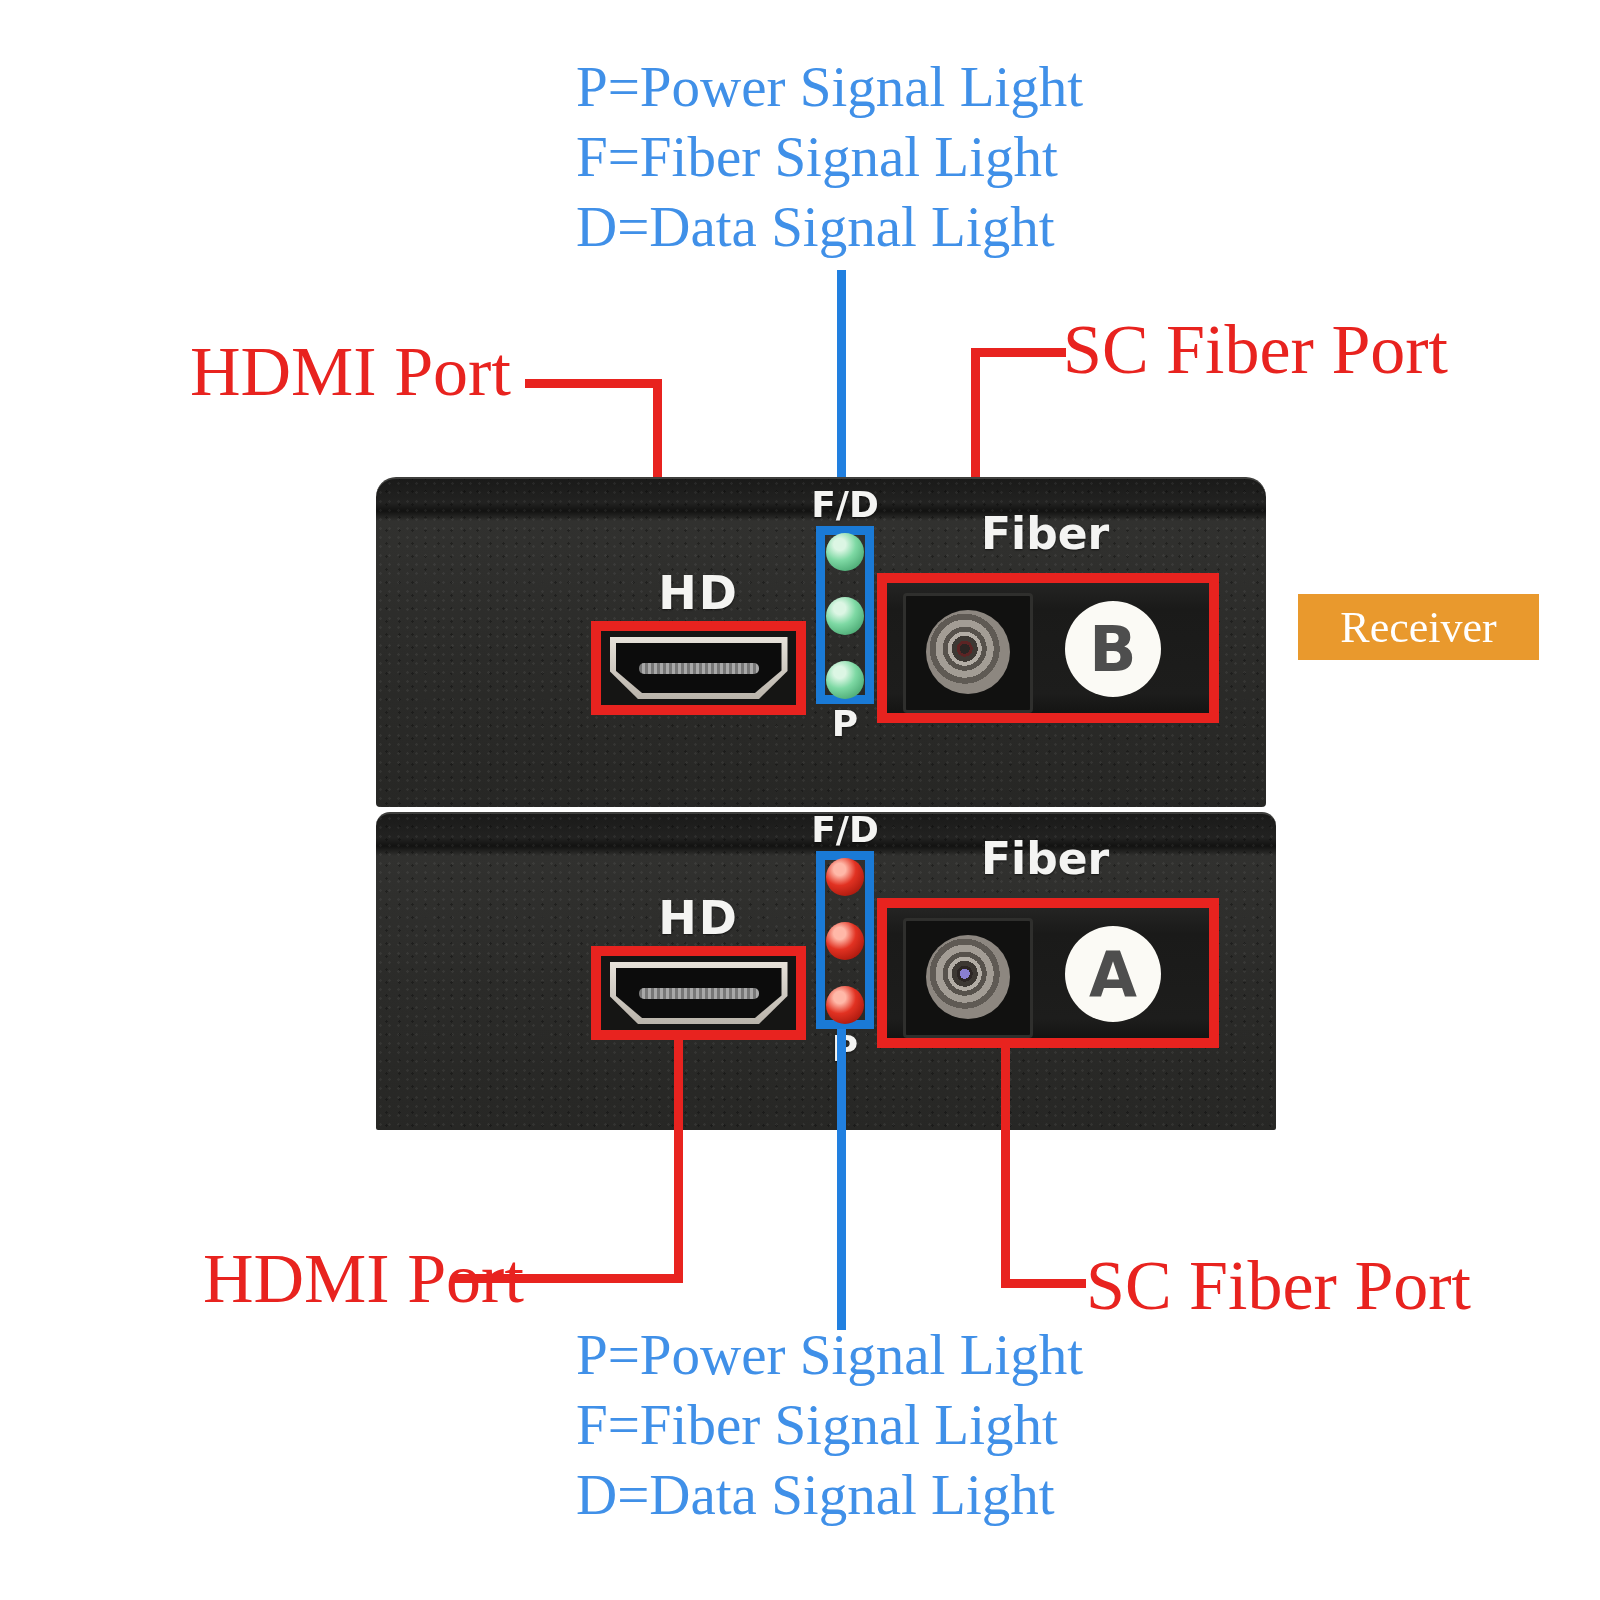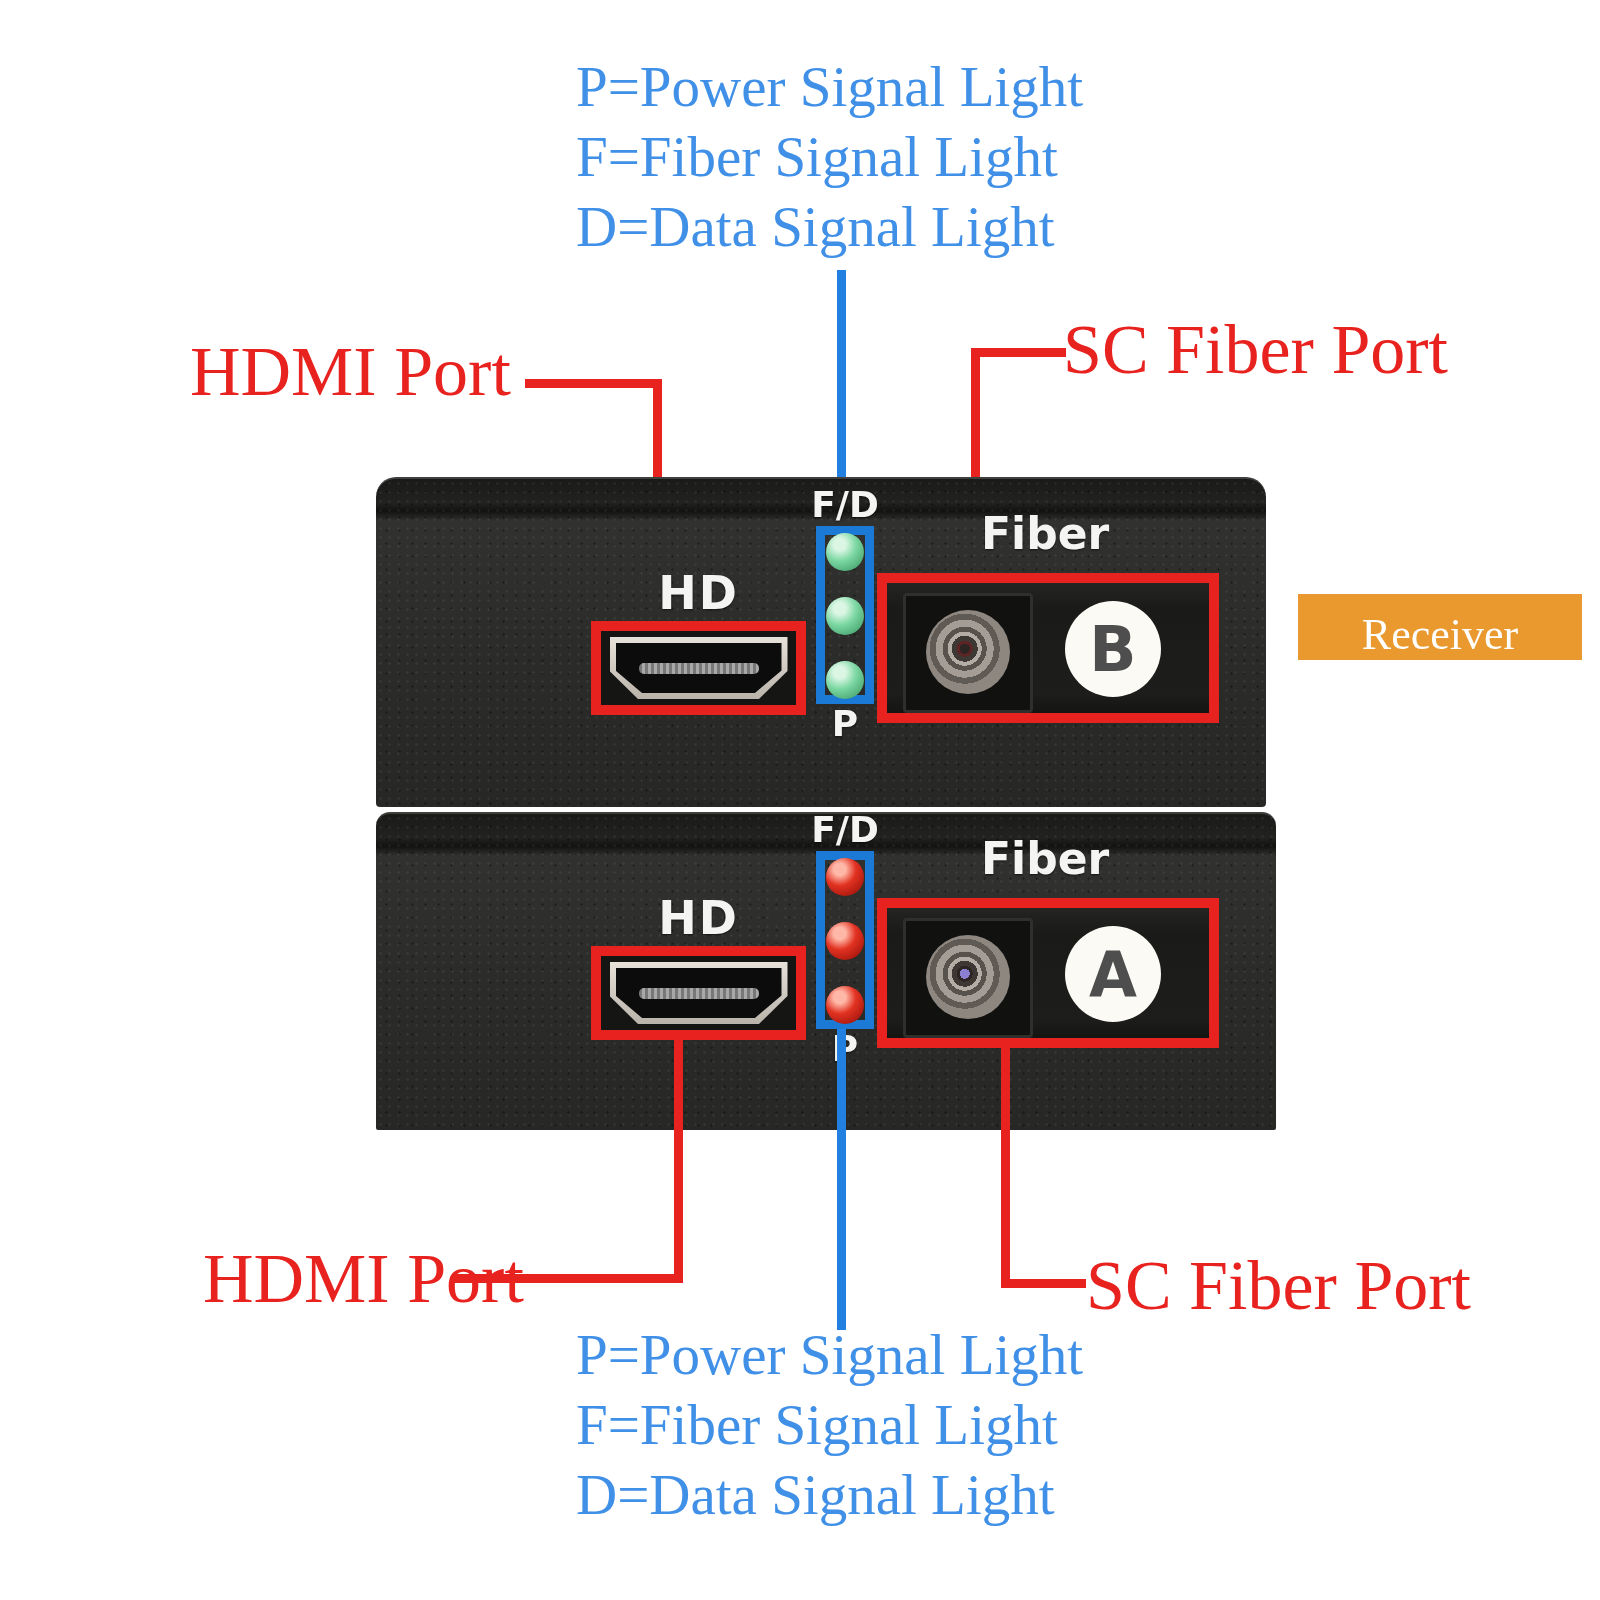--- a/index.html
+++ b/index.html
@@ -107,21 +107,21 @@
   <div class="hl-red" style="left:849px;top:573px;width:342px;height:150px;">
     <div class="fiber-housing" style="left:0;top:0;width:322px;height:130px;">
       <div class="sc-square" style="left:16px;top:10px;"></div>
       <div class="ferrule metal-b" style="left:39px;top:27px;"></div>
       <div class="unit-circle" style="left:178px;top:18px;">
         <span>B</span>
       </div>
     </div>
   </div>
 
-  <div class="badge" style="left:1270px;top:594px;width:284px;height:66px;background:#e9992d;color:#ffffff;align-items:flex-end;">
+  <div class="badge" style="left:1270px;top:594px;width:241px;height:66px;background:#e9992d;color:#ffffff;">
     <span>Receiver</span>
   </div>
 
   <div class="device bottom" style="width:900px;"></div>
 
   <div class="dev-label" style="left:563px;top:891px;width:215px;font-size:46px;letter-spacing:2px;">HD</div>
   <div class="hl-red" style="left:563px;top:946px;width:215px;height:94px;">
     <div class="hdmi-pocket" style="left:0;top:0;width:195px;height:74px;">
       <div class="hdmi-outer">
         <div class="hdmi-inner"></div>

